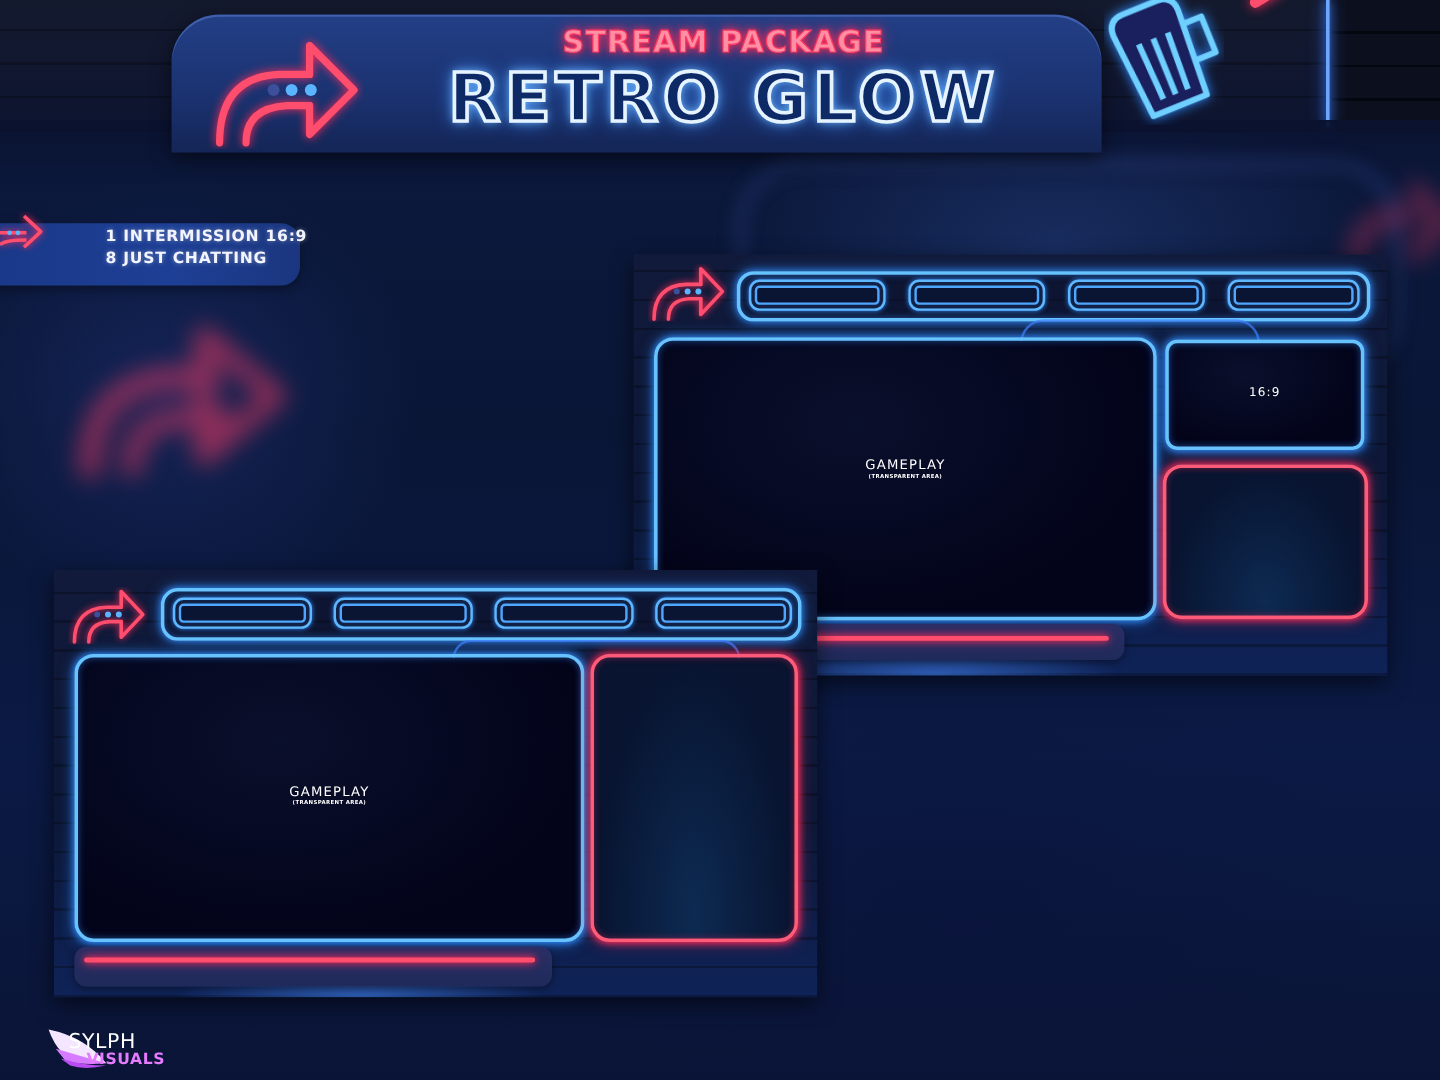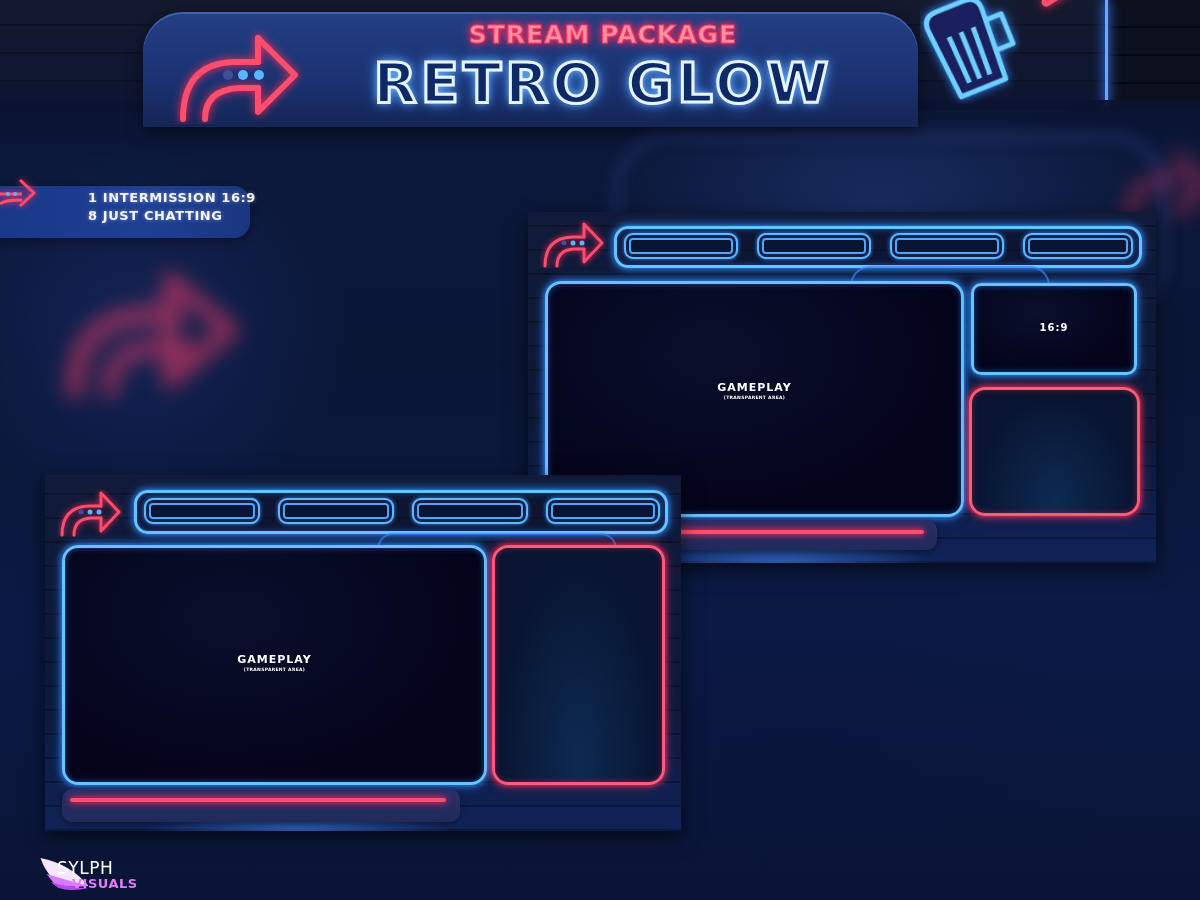--- a/index.html
+++ b/index.html
@@ -116,21 +116,21 @@
     box-shadow: 0 0 4px #2f8cff, inset 0 0 0 3px rgba(10,20,50,0.9), inset 0 0 0 5px #4fa6ff;
     background: #0a1433;
   }
   .gp {
     position: absolute; border-radius: 16px; background: radial-gradient(ellipse at 40% 30%, #0a0f2c, #03041a 70%);
   }
   .cam { position: absolute; border-radius: 16px; background: radial-gradient(ellipse at 50% 90%, #0d2a52, #081430 70%); }
   .label {
     position: absolute; left: 0; width: 100%; text-align: center; color: #fff;
   }
-  .label .big { font-weight: bold; font-size: 11px; letter-spacing: 1px; display: block; }
+  .label .big { font-weight: normal; font-size: 11px; letter-spacing: 1px; display: block; }
   .label .small { font-weight: bold; font-size: 4.5px; letter-spacing: 0.3px; display: block; margin-top: 1px; }
   .bar-wrap {
     position: absolute; border-radius: 10px;
     background: linear-gradient(180deg, #2a2f66, #1f2a5a);
     box-shadow: 0 2px 6px rgba(0,0,0,0.4);
   }
   .redline {
     position: absolute; height: 4px; border-radius: 2px; background: #ff4d6d;
     box-shadow: 0 0 6px #ff2b5a, 0 0 10px rgba(255,43,90,0.6);
   }

